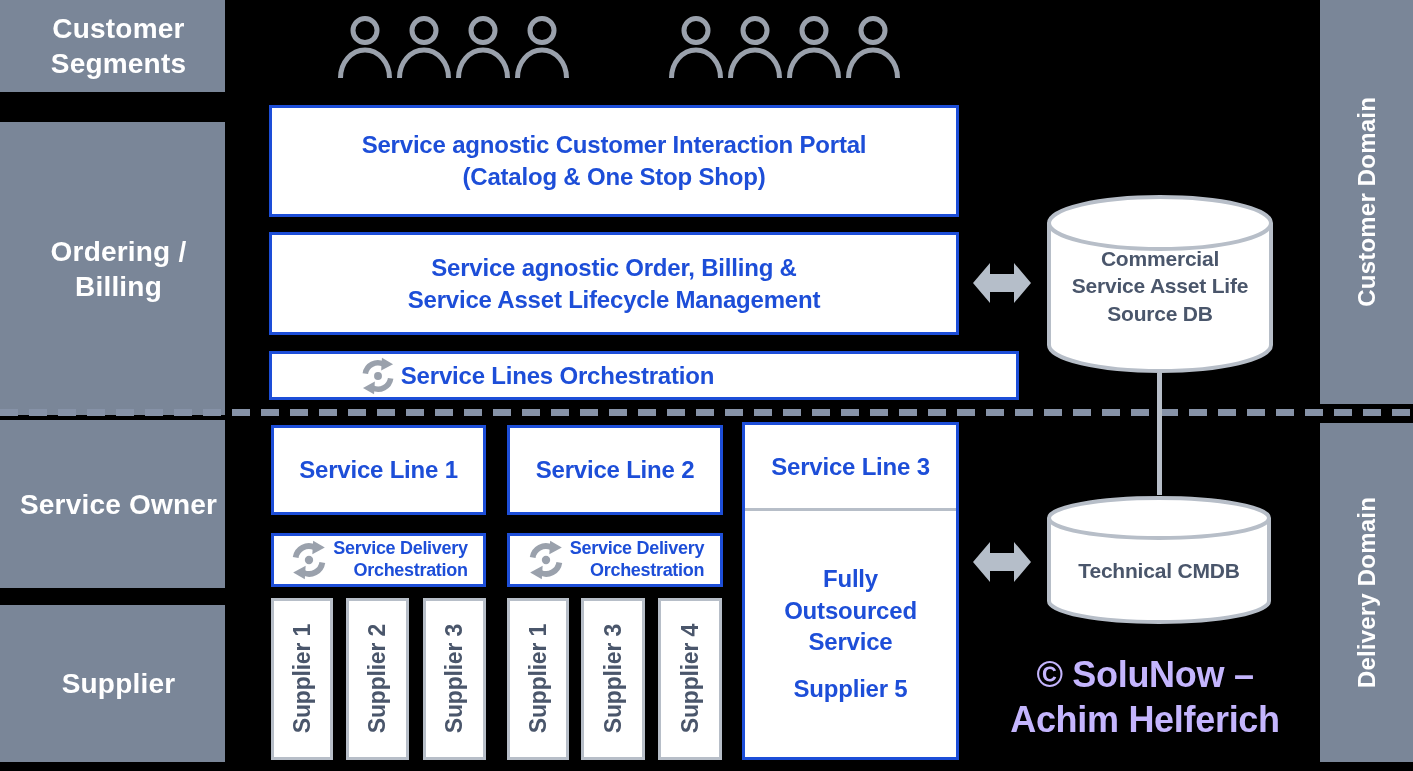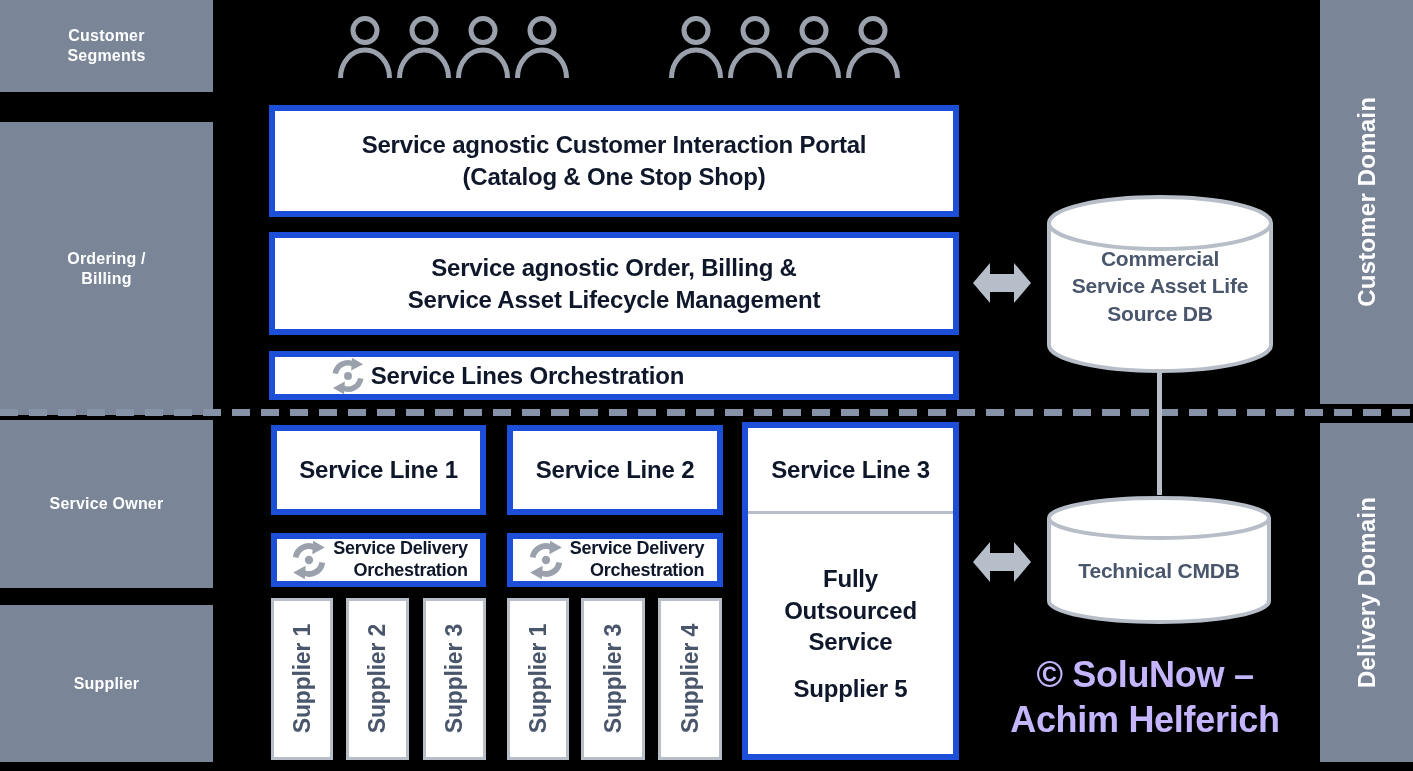--- a/index.html
+++ b/index.html
@@ -3,31 +3,31 @@
 <meta charset="utf-8">
 <style>
   html,body { margin:0; padding:0; background:#000; }
   .canvas {
     position:relative; width:1413px; height:771px; background:#000;
     font-family:"Liberation Sans", sans-serif; font-weight:bold; overflow:hidden;
   }
   .band {
     position:absolute; background:#7A8698; color:#fff;
     display:flex; flex-direction:column; align-items:center; justify-content:center;
-    text-align:right; font-size:16px; line-height:1.25; letter-spacing:.2px;
+    text-align:right; font-size:28px; line-height:1.25; letter-spacing:.2px;padding-left:12px;
   }
   .vband {
     position:absolute; background:#7A8698; color:#fff;
     display:flex; align-items:center; justify-content:center;
     font-size:24px; letter-spacing:.2px;
   }
   .vtext { writing-mode:vertical-rl; transform:rotate(180deg); white-space:nowrap; }
   .wbox {
     position:absolute; box-sizing:border-box; background:#fff;
-    border:6px solid #1d4ed8; color:#0f172a;
+    border:3px solid #1d4ed8; color:#1d4ed8;
     display:flex; flex-direction:column; align-items:center; justify-content:center;
     text-align:center; font-size:24px; line-height:1.32; letter-spacing:-.2px;
   }
   .hrow { flex-direction:row; }
   .dashline {
     position:absolute; left:0; top:409; width:1413px; height:7px;
     background:repeating-linear-gradient(90deg,#8692A7 0 18px,transparent 18px 29px);
   }
   .people { position:absolute; top:14px; display:flex; gap:3px; }
   .supbox {
@@ -127,21 +127,21 @@
   <div class="wbox" style="left:269px;top:105px;width:690px;height:112px;">
     <div>Service agnostic Customer Interaction Portal</div>
     <div>(Catalog &amp; One Stop Shop)</div>
   </div>
 
   <div class="wbox" style="left:269px;top:232px;width:690px;height:103px;">
     <div>Service agnostic Order, Billing &amp;</div>
     <div>Service Asset Lifecycle Management</div>
   </div>
 
-  <div class="wbox hrow" style="left:269px;top:351px;width:690px;height:49px;justify-content:center;padding-right:215px;gap:4px;">
+  <div class="wbox hrow" style="left:269px;top:351px;width:750px;height:49px;justify-content:center;padding-right:215px;gap:4px;">
     <svg width="38" height="38" viewBox="0 0 48 48">
       <g fill="none" stroke="#9AA1AC" stroke-width="7">
         <path d="M8,21 A16,16 0 0 1 31,9"></path>
         <path d="M40,27 A16,16 0 0 1 17,39"></path>
       </g>
       <g fill="#9AA1AC">
         <polygon points="29,1 43,9 28,17"></polygon>
         <polygon points="19,47 5,39 20,31"></polygon>
         <circle cx="24" cy="24" r="5"></circle>
       </g>

